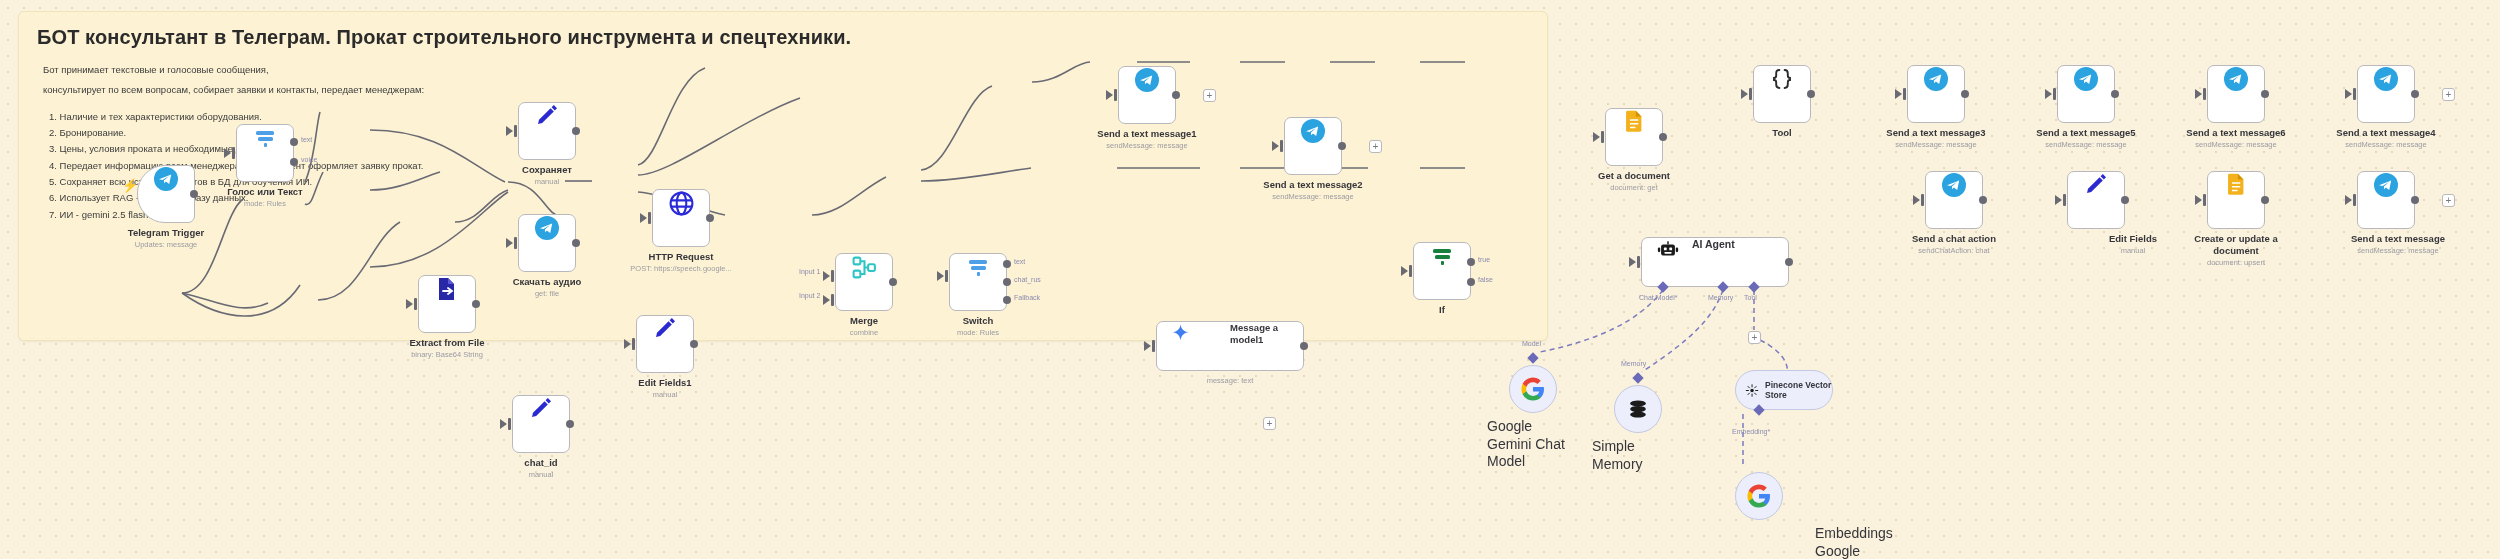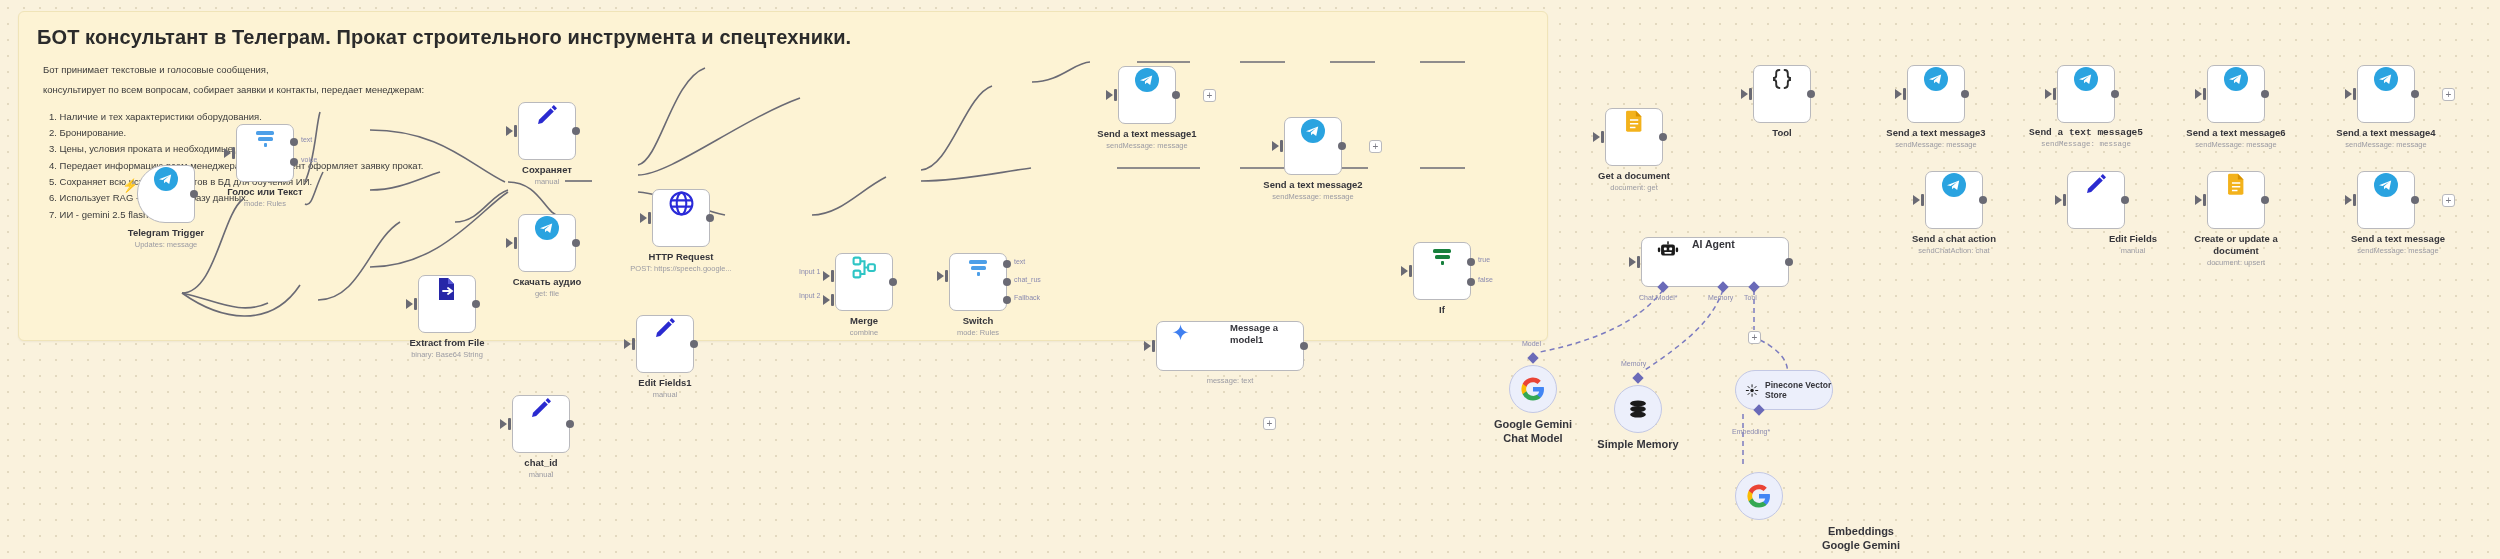--- a/index.html
+++ b/index.html
@@ -153,23 +153,23 @@
     width: 98px; height: 40px;
     border-radius: 20px;
     justify-content: flex-start;
     padding-left: 9px;
     gap: 6px;
   }
   .sub-label {
     position: absolute; left: 50%;
     transform: translateX(-50%);
     top: 52px;
-    text-align: center;
-    font-size: 11px;
-    font-weight: bold;
+    text-align: left;
+    font-size: 14px;
+    font-weight: normal;
     color: #35353b;
     line-height: 1.25;
     width: 92px;
     z-index: 6;
   }
   .diamond {
     position: absolute;
     width: 8px; height: 8px;
     background: #6a6ab8;
     transform: rotate(45deg);
@@ -525,21 +525,21 @@
 
   <div class="in-bar" style="left:2053px;top:88px;"></div>
   <div class="in-arrow" style="left:2045px;top:89px;"></div>
   <div class="node" style="left:2057px;top:65px;">
     <svg class="ic" width="26" height="26" viewBox="0 0 26 26">
       <circle cx="13" cy="13" r="12" fill="#2aa3e0"></circle>
       <path d="M6 13.2l12.2-4.7-2 9.5-3.3-2.4-1.7 1.6-.3-2.6 5.2-4.6-6.6 4z" fill="#fff"></path>
     </svg>
   </div>
   <div class="dot" style="left:2111px;top:90px;"></div>
-  <div class="node-label" style="left:2086px;top:127px;font-family:Liberation Mono, monospace;">
+  <div class="node-label" style="left:2086px;top:127px;">
     <div class="nl-title">Send a text message5</div>
     <div class="nl-sub">sendMessage: message</div>
   </div>
 
   <div class="in-bar" style="left:2203px;top:88px;"></div>
   <div class="in-arrow" style="left:2195px;top:89px;"></div>
   <div class="node" style="left:2207px;top:65px;">
     <svg class="ic" width="26" height="26" viewBox="0 0 26 26">
       <circle cx="13" cy="13" r="12" fill="#2aa3e0"></circle>
       <path d="M6 13.2l12.2-4.7-2 9.5-3.3-2.4-1.7 1.6-.3-2.6 5.2-4.6-6.6 4z" fill="#fff"></path>

